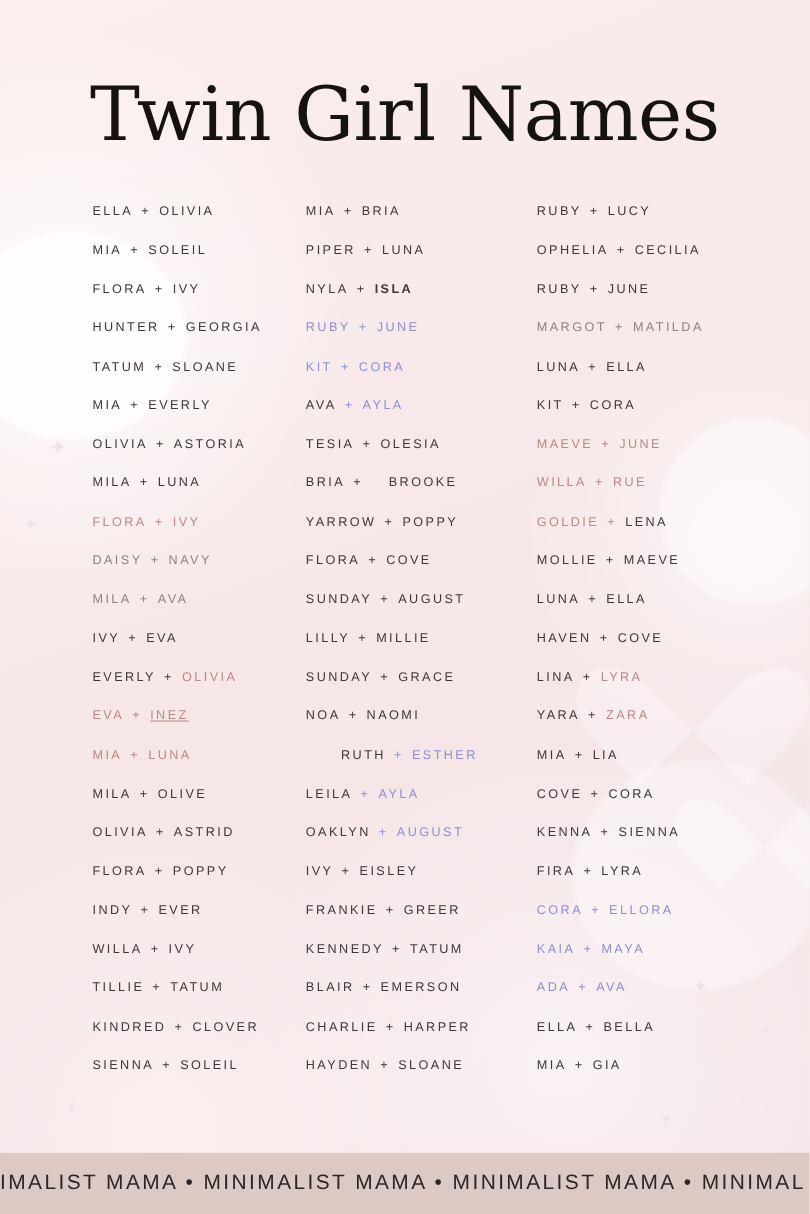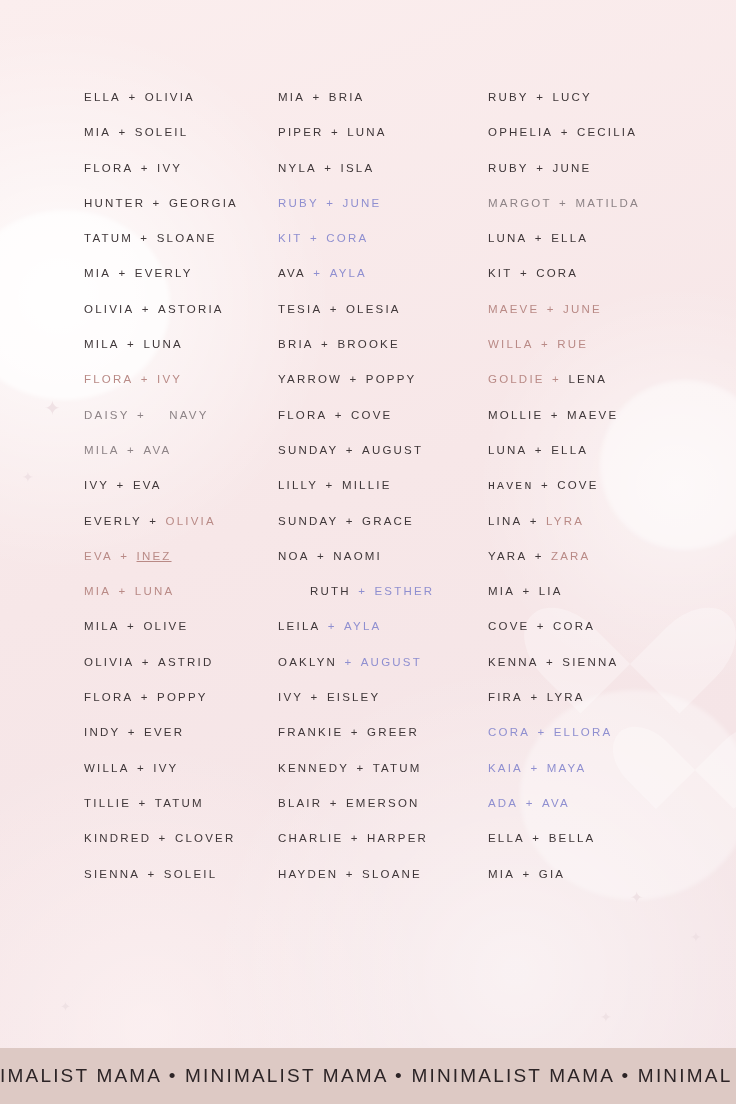--- a/index.html
+++ b/index.html
@@ -146,57 +146,58 @@
 <div class="heart" style="left:560px; top:560px; width:140px; height:130px;"></div>
 <div class="heart" style="left:640px; top:690px; width:110px; height:100px;"></div>
 <div class="sparkle" style="left:44px; top:398px;">✦</div>
 <div class="sparkle" style="left:22px; top:470px; font-size:14px;">✦</div>
 <div class="sparkle" style="left:630px; top:890px; font-size:16px;">✦</div>
 <div class="sparkle" style="left:690px; top:930px; font-size:14px;">✦</div>
 <div class="sparkle" style="left:600px; top:1010px; font-size:14px;">✦</div>
 <div class="sparkle" style="left:60px; top:1000px; font-size:13px;">✦</div>
 
 <div class="header">
+  <div class="title">Twin Girl Names</div>
 </div>
 
 <div class="columns">
   <div class="col c1">
       <div class="pair"><span style="color: rgb(63, 55, 57);">ELLA</span><span class="plus" style="color: rgb(63, 55, 57);"> + </span><span style="color: rgb(63, 55, 57);">OLIVIA</span></div>
       <div class="pair"><span style="color: rgb(63, 55, 57);">MIA</span><span class="plus" style="color: rgb(63, 55, 57);"> + </span><span style="color: rgb(63, 55, 57);">SOLEIL</span></div>
       <div class="pair"><span style="color: rgb(63, 55, 57);">FLORA</span><span class="plus" style="color: rgb(63, 55, 57);"> + </span><span style="color: rgb(63, 55, 57);">IVY</span></div>
       <div class="pair"><span style="color: rgb(63, 55, 57);">HUNTER</span><span class="plus" style="color: rgb(63, 55, 57);"> + </span><span style="color: rgb(63, 55, 57);">GEORGIA</span></div>
       <div class="pair"><span style="color: rgb(63, 55, 57);">TATUM</span><span class="plus" style="color: rgb(63, 55, 57);"> + </span><span style="color: rgb(63, 55, 57);">SLOANE</span></div>
       <div class="pair"><span style="color: rgb(63, 55, 57);">MIA</span><span class="plus" style="color: rgb(63, 55, 57);"> + </span><span style="color: rgb(63, 55, 57);">EVERLY</span></div>
       <div class="pair"><span style="color: rgb(63, 55, 57);">OLIVIA</span><span class="plus" style="color: rgb(63, 55, 57);"> + </span><span style="color: rgb(63, 55, 57);">ASTORIA</span></div>
       <div class="pair"><span style="color: rgb(63, 55, 57);">MILA</span><span class="plus" style="color: rgb(63, 55, 57);"> + </span><span style="color: rgb(63, 55, 57);">LUNA</span></div>
       <div class="pair"><span style="color: rgb(185, 138, 134);">FLORA</span><span class="plus" style="color: rgb(185, 138, 134);"> + </span><span style="color: rgb(185, 138, 134);">IVY</span></div>
-      <div class="pair"><span style="color: rgb(141, 131, 134);">DAISY</span><span class="plus" style="color: rgb(141, 131, 134);"> + </span><span style="color: rgb(141, 131, 134); margin-left: 16px;">NAVY</span></div>
+      <div class="pair"><span style="color: rgb(141, 131, 134);">DAISY</span><span class="plus" style="color: rgb(141, 131, 134);"> + </span><span style="color: rgb(141, 131, 134);">NAVY</span></div>
       <div class="pair"><span style="color: rgb(141, 131, 134);">MILA</span><span class="plus" style="color: rgb(141, 131, 134);"> + </span><span style="color: rgb(141, 131, 134);">AVA</span></div>
       <div class="pair"><span style="color: rgb(63, 55, 57);">IVY</span><span class="plus" style="color: rgb(63, 55, 57);"> + </span><span style="color: rgb(63, 55, 57);">EVA</span></div>
       <div class="pair"><span style="color: rgb(63, 55, 57);">EVERLY</span><span class="plus" style="color: rgb(63, 55, 57);"> + </span><span style="color: rgb(185, 138, 134);">OLIVIA</span></div>
       <div class="pair"><span style="color: rgb(185, 138, 134);">EVA</span><span class="plus" style="color: rgb(185, 138, 134);"> + </span><span style="color: rgb(185, 138, 134); text-decoration: underline;">INEZ</span></div>
       <div class="pair"><span style="color: rgb(185, 138, 134);">MIA</span><span class="plus" style="color: rgb(185, 138, 134);"> + </span><span style="color: rgb(185, 138, 134);">LUNA</span></div>
       <div class="pair"><span style="color: rgb(63, 55, 57);">MILA</span><span class="plus" style="color: rgb(63, 55, 57);"> + </span><span style="color: rgb(63, 55, 57);">OLIVE</span></div>
       <div class="pair"><span style="color: rgb(63, 55, 57);">OLIVIA</span><span class="plus" style="color: rgb(63, 55, 57);"> + </span><span style="color: rgb(63, 55, 57);">ASTRID</span></div>
       <div class="pair"><span style="color: rgb(63, 55, 57);">FLORA</span><span class="plus" style="color: rgb(63, 55, 57);"> + </span><span style="color: rgb(63, 55, 57);">POPPY</span></div>
       <div class="pair"><span style="color: rgb(63, 55, 57);">INDY</span><span class="plus" style="color: rgb(63, 55, 57);"> + </span><span style="color: rgb(63, 55, 57);">EVER</span></div>
       <div class="pair"><span style="color: rgb(63, 55, 57);">WILLA</span><span class="plus" style="color: rgb(63, 55, 57);"> + </span><span style="color: rgb(63, 55, 57);">IVY</span></div>
       <div class="pair"><span style="color: rgb(63, 55, 57); text-align: right;">TILLIE</span><span class="plus" style="color: rgb(63, 55, 57);"> + </span><span style="color: rgb(63, 55, 57);">TATUM</span></div>
       <div class="pair"><span style="color: rgb(63, 55, 57);">KINDRED</span><span class="plus" style="color: rgb(63, 55, 57);"> + </span><span style="color: rgb(63, 55, 57);">CLOVER</span></div>
       <div class="pair"><span style="color: rgb(63, 55, 57);">SIENNA</span><span class="plus" style="color: rgb(63, 55, 57);"> + </span><span style="color: rgb(63, 55, 57);">SOLEIL</span></div>
     </div>
   <div class="col c2">
       <div class="pair"><span style="color: rgb(63, 55, 57);">MIA</span><span class="plus" style="color: rgb(63, 55, 57);"> + </span><span style="color: rgb(63, 55, 57);">BRIA</span></div>
       <div class="pair"><span style="color: rgb(63, 55, 57);">PIPER</span><span class="plus" style="color: rgb(63, 55, 57);"> + </span><span style="color: rgb(63, 55, 57);">LUNA</span></div>
-      <div class="pair"><span style="color: rgb(63, 55, 57);">NYLA</span><span class="plus" style="color: rgb(63, 55, 57);"> + </span><span style="color: rgb(63, 55, 57);">ISLA</span></div>
+      <div class="pair"><span style="color: rgb(63, 55, 57);">NYLA</span><span class="plus" style="color: rgb(63, 55, 57);"> + </span><span style="color: rgb(63, 55, 57); font-weight: bold;">ISLA</span></div>
       <div class="pair"><span style="color: rgb(143, 143, 208);">RUBY</span><span class="plus" style="color: rgb(143, 143, 208);"> + </span><span style="color: rgb(143, 143, 208);">JUNE</span></div>
       <div class="pair"><span style="color: rgb(143, 143, 208);">KIT</span><span class="plus" style="color: rgb(143, 143, 208);"> + </span><span style="color: rgb(143, 143, 208);">CORA</span></div>
       <div class="pair"><span style="color: rgb(63, 55, 57);">AVA</span><span class="plus" style="color: rgb(143, 143, 208);"> + </span><span style="color: rgb(143, 143, 208);">AYLA</span></div>
       <div class="pair"><span style="color: rgb(63, 55, 57);">TESIA</span><span class="plus" style="color: rgb(63, 55, 57);"> + </span><span style="color: rgb(63, 55, 57);">OLESIA</span></div>
-      <div class="pair"><span style="color: rgb(63, 55, 57);">BRIA</span><span class="plus" style="color: rgb(63, 55, 57);"> + </span><span style="color: rgb(63, 55, 57);">BROOKE</span></div>
+      <div class="pair"><span style="color: rgb(63, 55, 57);">BRIA</span><span class="plus" style="color: rgb(63, 55, 57);"> + </span><span style="color: rgb(63, 55, 57); margin-left: 16px;">BROOKE</span></div>
       <div class="pair"><span style="color: rgb(63, 55, 57);">YARROW</span><span class="plus" style="color: rgb(63, 55, 57);"> + </span><span style="color: rgb(63, 55, 57);">POPPY</span></div>
       <div class="pair"><span style="color: rgb(63, 55, 57);">FLORA</span><span class="plus" style="color: rgb(63, 55, 57);"> + </span><span style="color: rgb(63, 55, 57);">COVE</span></div>
       <div class="pair"><span style="color: rgb(63, 55, 57);">SUNDAY</span><span class="plus" style="color: rgb(63, 55, 57);"> + </span><span style="color: rgb(63, 55, 57);">AUGUST</span></div>
       <div class="pair"><span style="color: rgb(63, 55, 57);">LILLY</span><span class="plus" style="color: rgb(63, 55, 57);"> + </span><span style="color: rgb(63, 55, 57);">MILLIE</span></div>
       <div class="pair"><span style="color: rgb(63, 55, 57);">SUNDAY</span><span class="plus" style="color: rgb(63, 55, 57);"> + </span><span style="color: rgb(63, 55, 57);">GRACE</span></div>
       <div class="pair"><span style="color: rgb(63, 55, 57);">NOA</span><span class="plus" style="color: rgb(63, 55, 57);"> + </span><span style="color: rgb(63, 55, 57);">NAOMI</span></div>
       <div class="pair"><span style="color: rgb(63, 55, 57); margin-left: 32px;">RUTH</span><span class="plus" style="color: rgb(143, 143, 208);"> + </span><span style="color: rgb(143, 143, 208);">ESTHER</span></div>
       <div class="pair"><span style="color: rgb(63, 55, 57);">LEILA</span><span class="plus" style="color: rgb(143, 143, 208);"> + </span><span style="color: rgb(143, 143, 208);">AYLA</span></div>
       <div class="pair"><span style="color: rgb(63, 55, 57);">OAKLYN</span><span class="plus" style="color: rgb(143, 143, 208);"> + </span><span style="color: rgb(143, 143, 208);">AUGUST</span></div>
       <div class="pair"><span style="color: rgb(63, 55, 57);">IVY</span><span class="plus" style="color: rgb(63, 55, 57);"> + </span><span style="color: rgb(63, 55, 57);">EISLEY</span></div>
@@ -211,21 +212,21 @@
       <div class="pair"><span style="color: rgb(63, 55, 57);">OPHELIA</span><span class="plus" style="color: rgb(63, 55, 57);"> + </span><span style="color: rgb(63, 55, 57);">CECILIA</span></div>
       <div class="pair"><span style="color: rgb(63, 55, 57);">RUBY</span><span class="plus" style="color: rgb(63, 55, 57);"> + </span><span style="color: rgb(63, 55, 57);">JUNE</span></div>
       <div class="pair"><span style="color: rgb(141, 131, 134);">MARGOT</span><span class="plus" style="color: rgb(141, 131, 134);"> + </span><span style="color: rgb(141, 131, 134);">MATILDA</span></div>
       <div class="pair"><span style="color: rgb(63, 55, 57);">LUNA</span><span class="plus" style="color: rgb(63, 55, 57);"> + </span><span style="color: rgb(63, 55, 57);">ELLA</span></div>
       <div class="pair"><span style="color: rgb(63, 55, 57);">KIT</span><span class="plus" style="color: rgb(63, 55, 57);"> + </span><span style="color: rgb(63, 55, 57);">CORA</span></div>
       <div class="pair"><span style="color: rgb(185, 138, 134);">MAEVE</span><span class="plus" style="color: rgb(185, 138, 134);"> + </span><span style="color: rgb(185, 138, 134);">JUNE</span></div>
       <div class="pair"><span style="color: rgb(185, 138, 134);">WILLA</span><span class="plus" style="color: rgb(185, 138, 134);"> + </span><span style="color: rgb(185, 138, 134);">RUE</span></div>
       <div class="pair"><span style="color: rgb(185, 138, 134);">GOLDIE</span><span class="plus" style="color: rgb(185, 138, 134);"> + </span><span style="color: rgb(63, 55, 57);">LENA</span></div>
       <div class="pair"><span style="color: rgb(63, 55, 57);">MOLLIE</span><span class="plus" style="color: rgb(63, 55, 57);"> + </span><span style="color: rgb(63, 55, 57);">MAEVE</span></div>
       <div class="pair"><span style="color: rgb(63, 55, 57);">LUNA</span><span class="plus" style="color: rgb(63, 55, 57);"> + </span><span style="color: rgb(63, 55, 57);">ELLA</span></div>
-      <div class="pair"><span style="color: rgb(63, 55, 57); font-family: Liberation Mono, monospace;">HAVEN</span><span class="plus" style="color: rgb(63, 55, 57);"> + </span><span style="color: rgb(63, 55, 57);">COVE</span></div>
+      <div class="pair"><span style="color: rgb(63, 55, 57);">HAVEN</span><span class="plus" style="color: rgb(63, 55, 57);"> + </span><span style="color: rgb(63, 55, 57);">COVE</span></div>
       <div class="pair"><span style="color: rgb(63, 55, 57);">LINA</span><span class="plus" style="color: rgb(63, 55, 57);"> + </span><span style="color: rgb(185, 138, 134);">LYRA</span></div>
       <div class="pair"><span style="color: rgb(63, 55, 57); text-align: center;">YARA</span><span class="plus" style="color: rgb(63, 55, 57);"> + </span><span style="color: rgb(185, 138, 134);">ZARA</span></div>
       <div class="pair"><span style="color: rgb(63, 55, 57);">MIA</span><span class="plus" style="color: rgb(63, 55, 57);"> + </span><span style="color: rgb(63, 55, 57);">LIA</span></div>
       <div class="pair"><span style="color: rgb(63, 55, 57);">COVE</span><span class="plus" style="color: rgb(63, 55, 57);"> + </span><span style="color: rgb(63, 55, 57);">CORA</span></div>
       <div class="pair"><span style="color: rgb(63, 55, 57);">KENNA</span><span class="plus" style="color: rgb(63, 55, 57);"> + </span><span style="color: rgb(63, 55, 57);">SIENNA</span></div>
       <div class="pair"><span style="color: rgb(63, 55, 57);">FIRA</span><span class="plus" style="color: rgb(63, 55, 57);"> + </span><span style="color: rgb(63, 55, 57);">LYRA</span></div>
       <div class="pair"><span style="color: rgb(143, 143, 208);">CORA</span><span class="plus" style="color: rgb(143, 143, 208);"> + </span><span style="color: rgb(143, 143, 208);">ELLORA</span></div>
       <div class="pair"><span style="color: rgb(143, 143, 208);">KAIA</span><span class="plus" style="color: rgb(143, 143, 208);"> + </span><span style="color: rgb(143, 143, 208);">MAYA</span></div>
       <div class="pair"><span style="color: rgb(143, 143, 208);">ADA</span><span class="plus" style="color: rgb(143, 143, 208);"> + </span><span style="color: rgb(143, 143, 208);">AVA</span></div>
       <div class="pair"><span style="color: rgb(63, 55, 57);">ELLA</span><span class="plus" style="color: rgb(63, 55, 57);"> + </span><span style="color: rgb(63, 55, 57);">BELLA</span></div>

